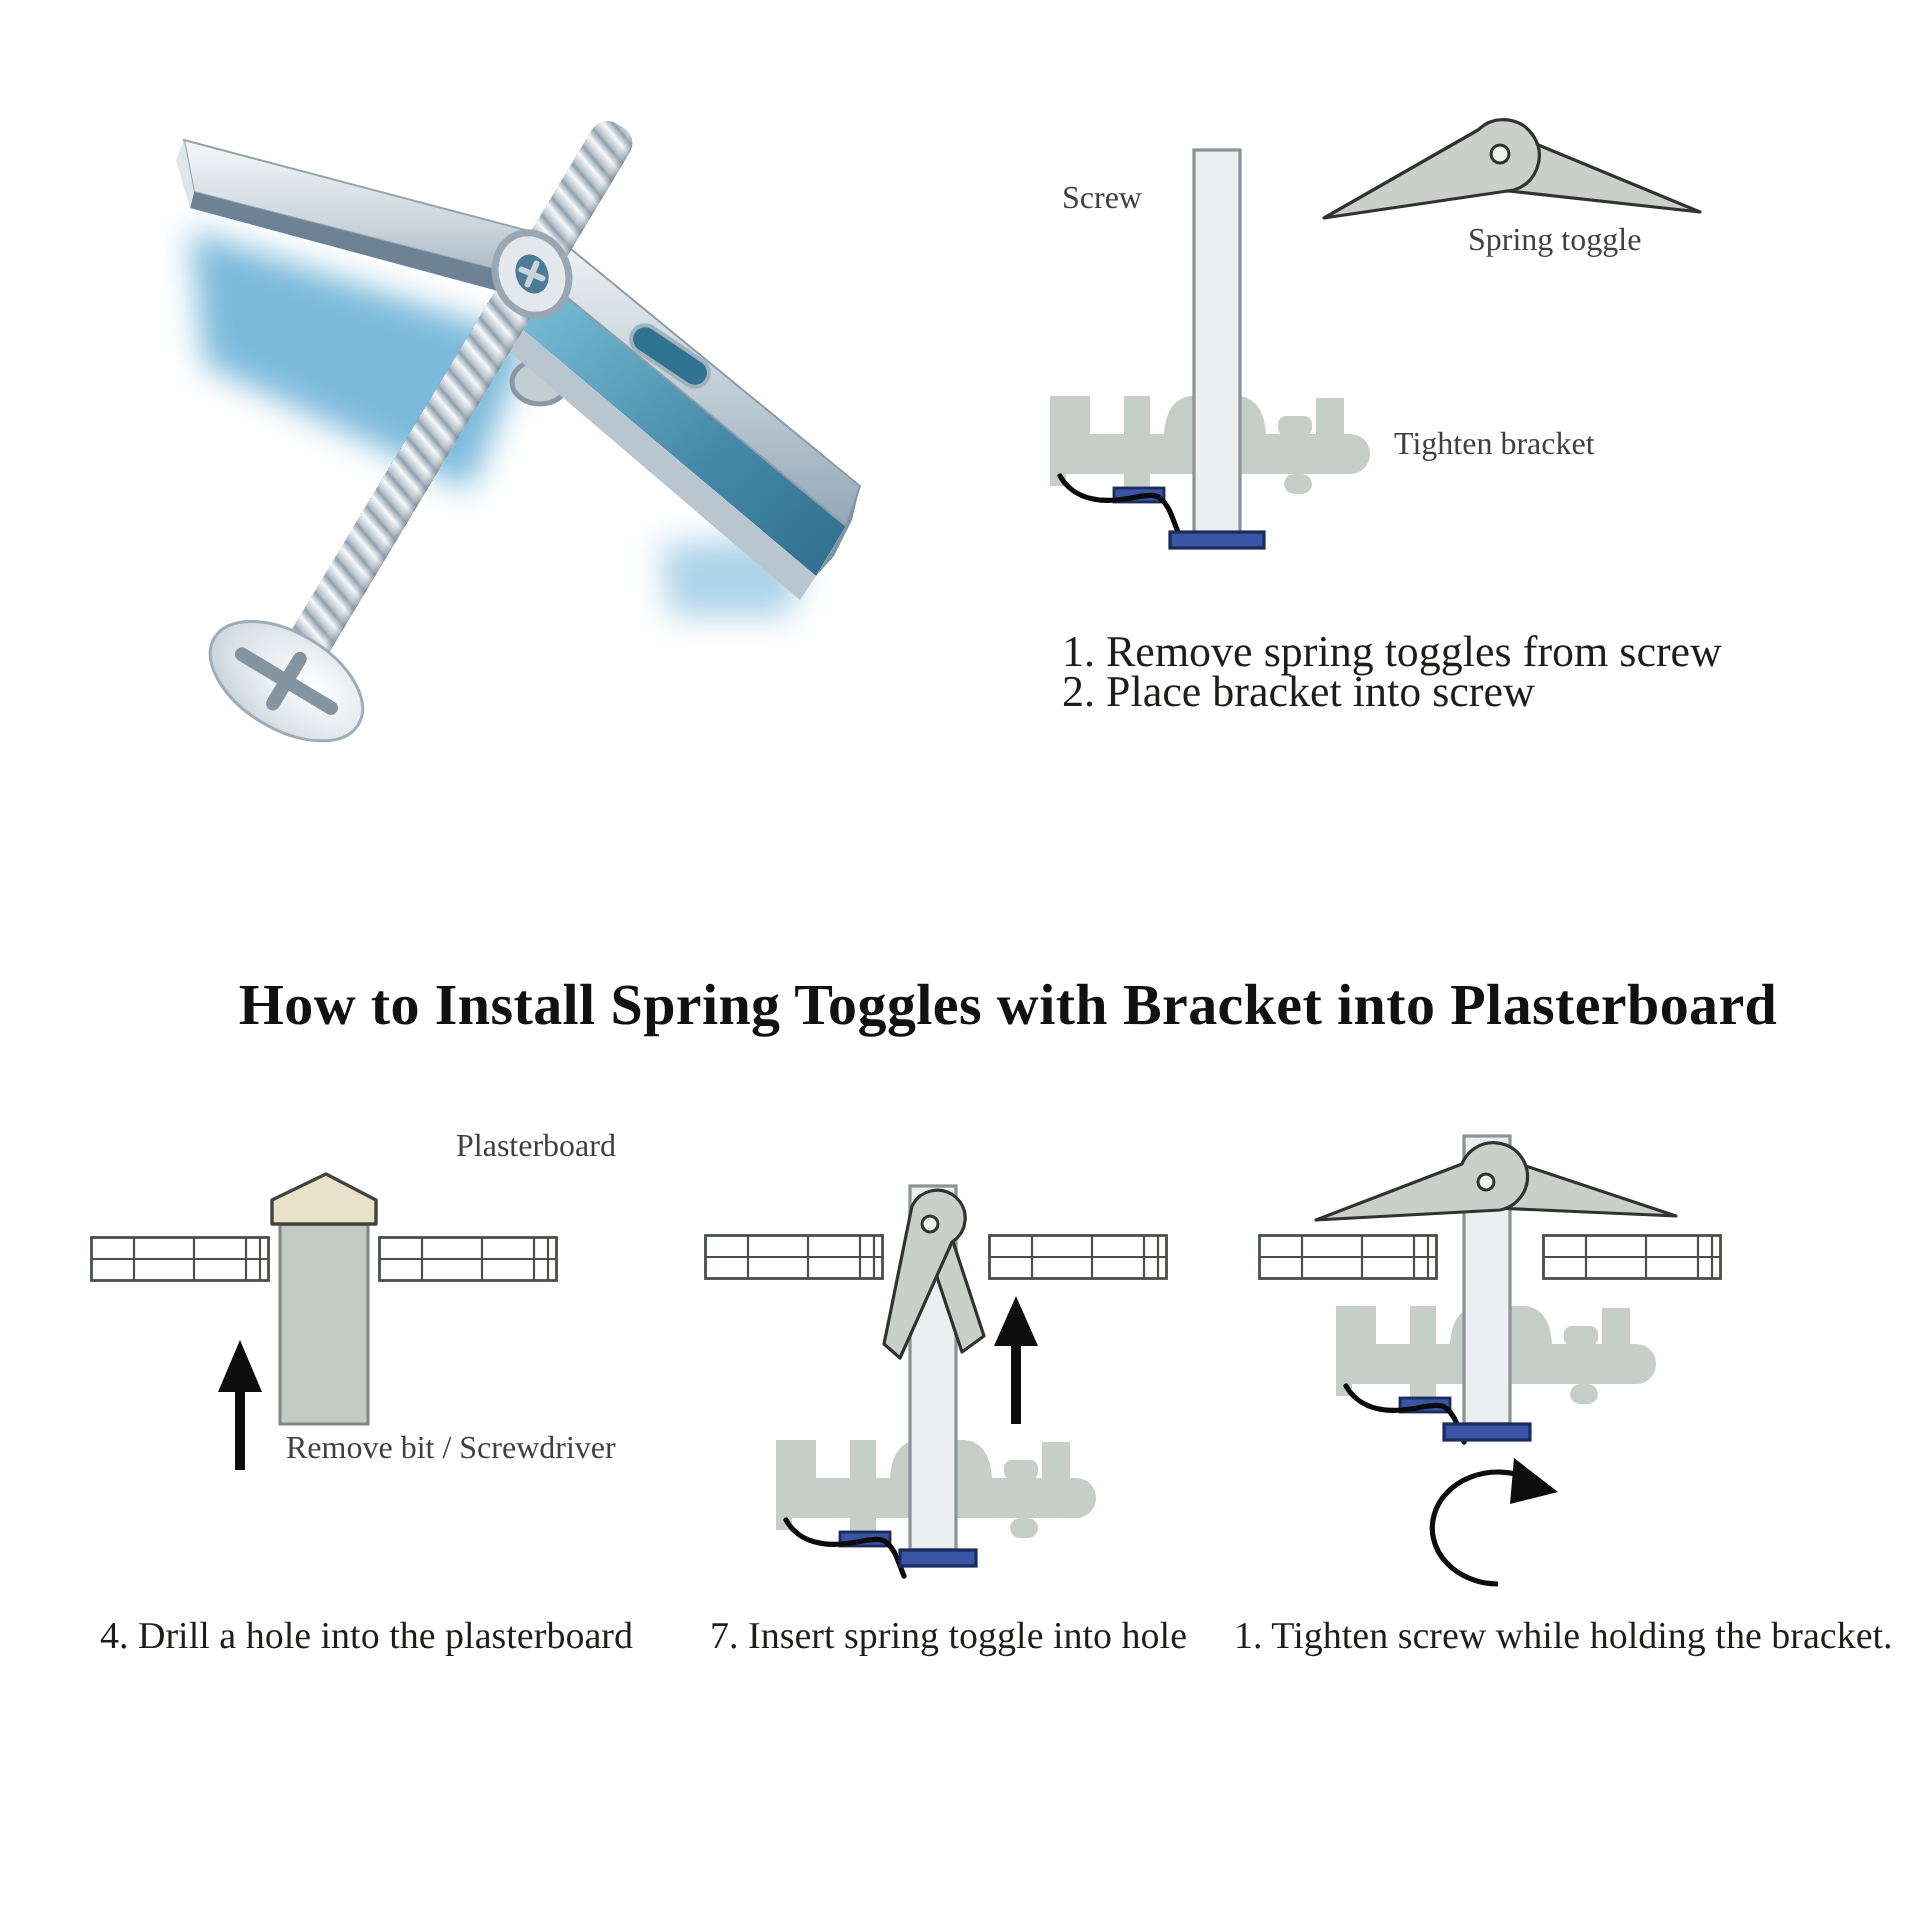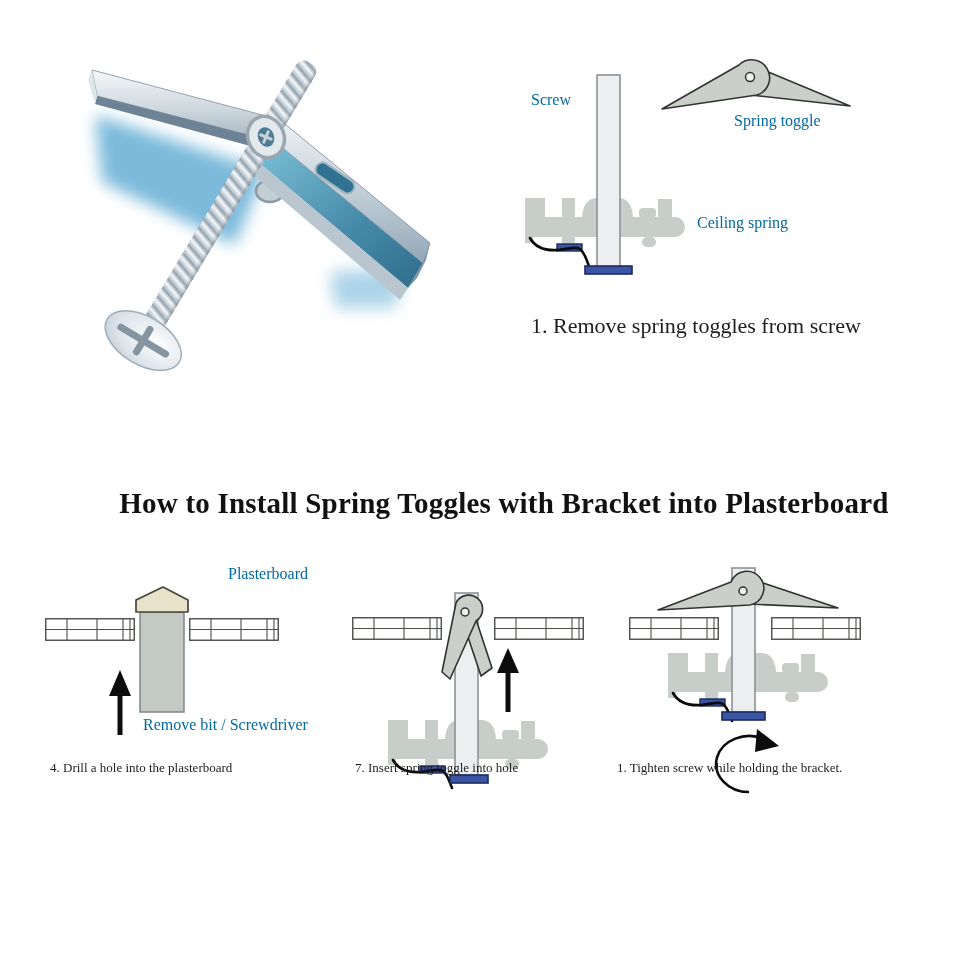--- a/index.html
+++ b/index.html
@@ -1,21 +1,21 @@
 <!DOCTYPE html>
 <html><head>
 <meta charset="utf-8">
 <style>
   html,body{margin:0;padding:0;background:#ffffff;}
   body{width:960px;height:960px;position:relative;overflow:hidden;
        font-family:"Liberation Serif","DejaVu Serif",serif;color:#1d1d1b;}
   .abs{position:absolute;}
-  .lbl{position:absolute;font-size:16px;white-space:nowrap;color:#0369a1;}
+  .lbl{position:absolute;font-size:16px;white-space:nowrap;color:#404040;}
   .steps{position:absolute;left:531px;top:316px;font-size:22px;line-height:20px;}
-  .caption{position:absolute;top:760px;font-size:13px;white-space:nowrap;}
+  .caption{position:absolute;top:808px;font-size:19px;white-space:nowrap;}
   .title{position:absolute;left:0;top:487px;width:960px;text-align:center;
          font-size:29px;font-weight:700;letter-spacing:.2px;color:#111;margin-left:24px;}
   svg{display:block;}
 </style>
 </head>
 <body>
 
 <svg class="abs" width="0" height="0" style="left:0;top:0" aria-hidden="true">
   <defs>
     <g id="bracket">
@@ -126,24 +126,25 @@
   <rect x="105" y="226" width="47" height="8" fill="#3a55a4" stroke="#1c2b5e" stroke-width="1.6"></rect>
   <g fill="#cacfc9" stroke="#303431" stroke-width="1.6" stroke-linejoin="round">
     <polygon points="370,66 276,27 270,55"></polygon>
     <path d="M182,69 L259,25 A18,18 0 1 1 277,55 Z"></path>
     <circle cx="270" cy="37" r="4.5" fill="#eef1ee" stroke-width="1.5"></circle>
   </g>
 </svg>
 
 <div class="lbl" style="left:531px;top:91px">Screw</div>
 <div class="lbl" style="left:734px;top:112px">Spring toggle</div>
-<div class="lbl" style="left:697px;top:214px">Ceiling spring</div>
+<div class="lbl" style="left:697px;top:214px">Tighten bracket</div>
 
 <div class="steps">
   <div>1. Remove spring toggles from screw</div>
+  <div>2. Place bracket into screw</div>
 </div>
 
 <div class="title">How to Install Spring Toggles with Bracket into Plasterboard</div>
 
 <svg class="abs" style="left:40px;top:580px" width="300" height="170" viewBox="0 0 300 170">
   <use href="#board" transform="translate(5,38)"></use>
   <use href="#board" transform="translate(149,38)"></use>
   <rect x="100" y="32" width="44" height="100" fill="#c3cac4" stroke="#7f8685" stroke-width="1.5"></rect>
   <polygon points="96,32 96,20 123,7 148,20 148,32" fill="#e8e2cb" stroke="#45443c" stroke-width="1.7" stroke-linejoin="round"></polygon>
   <g>

